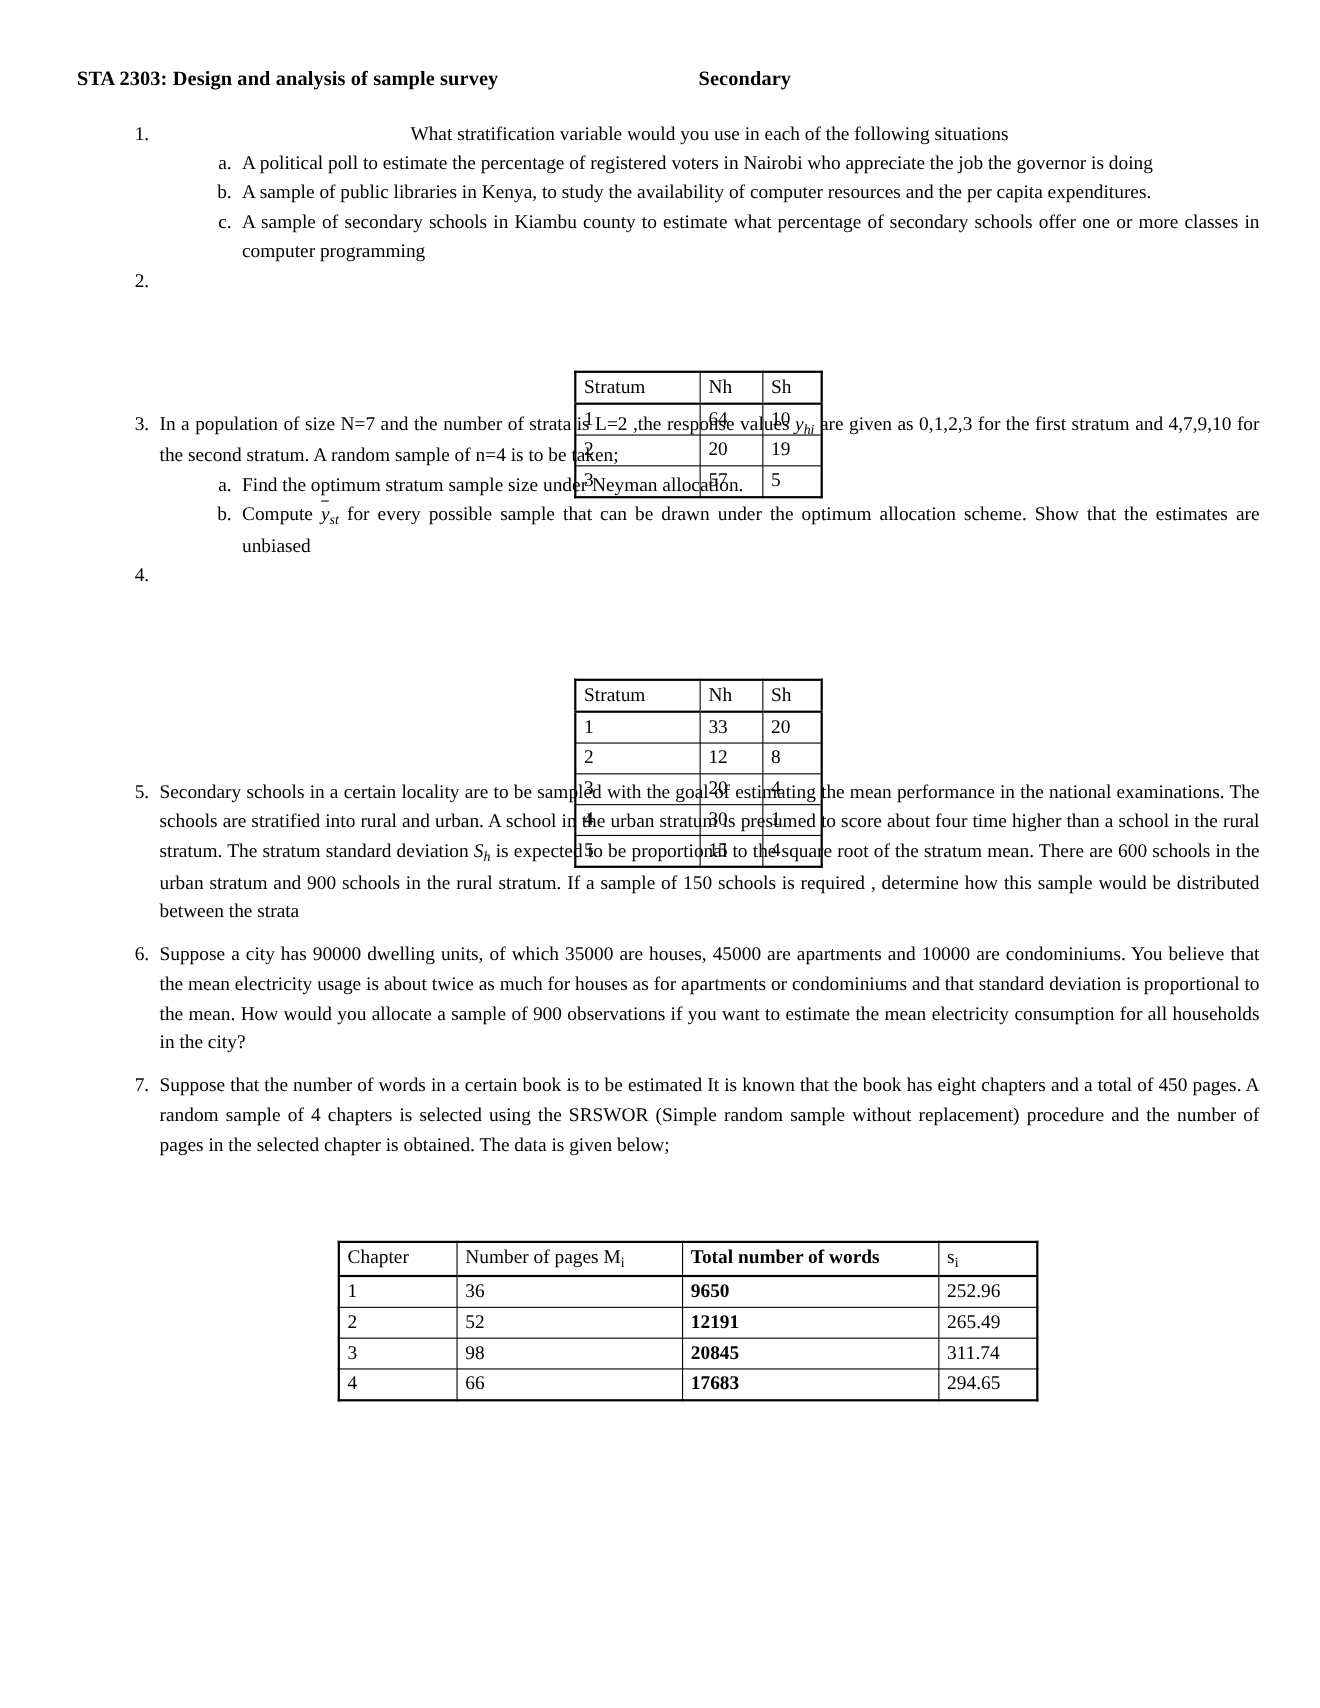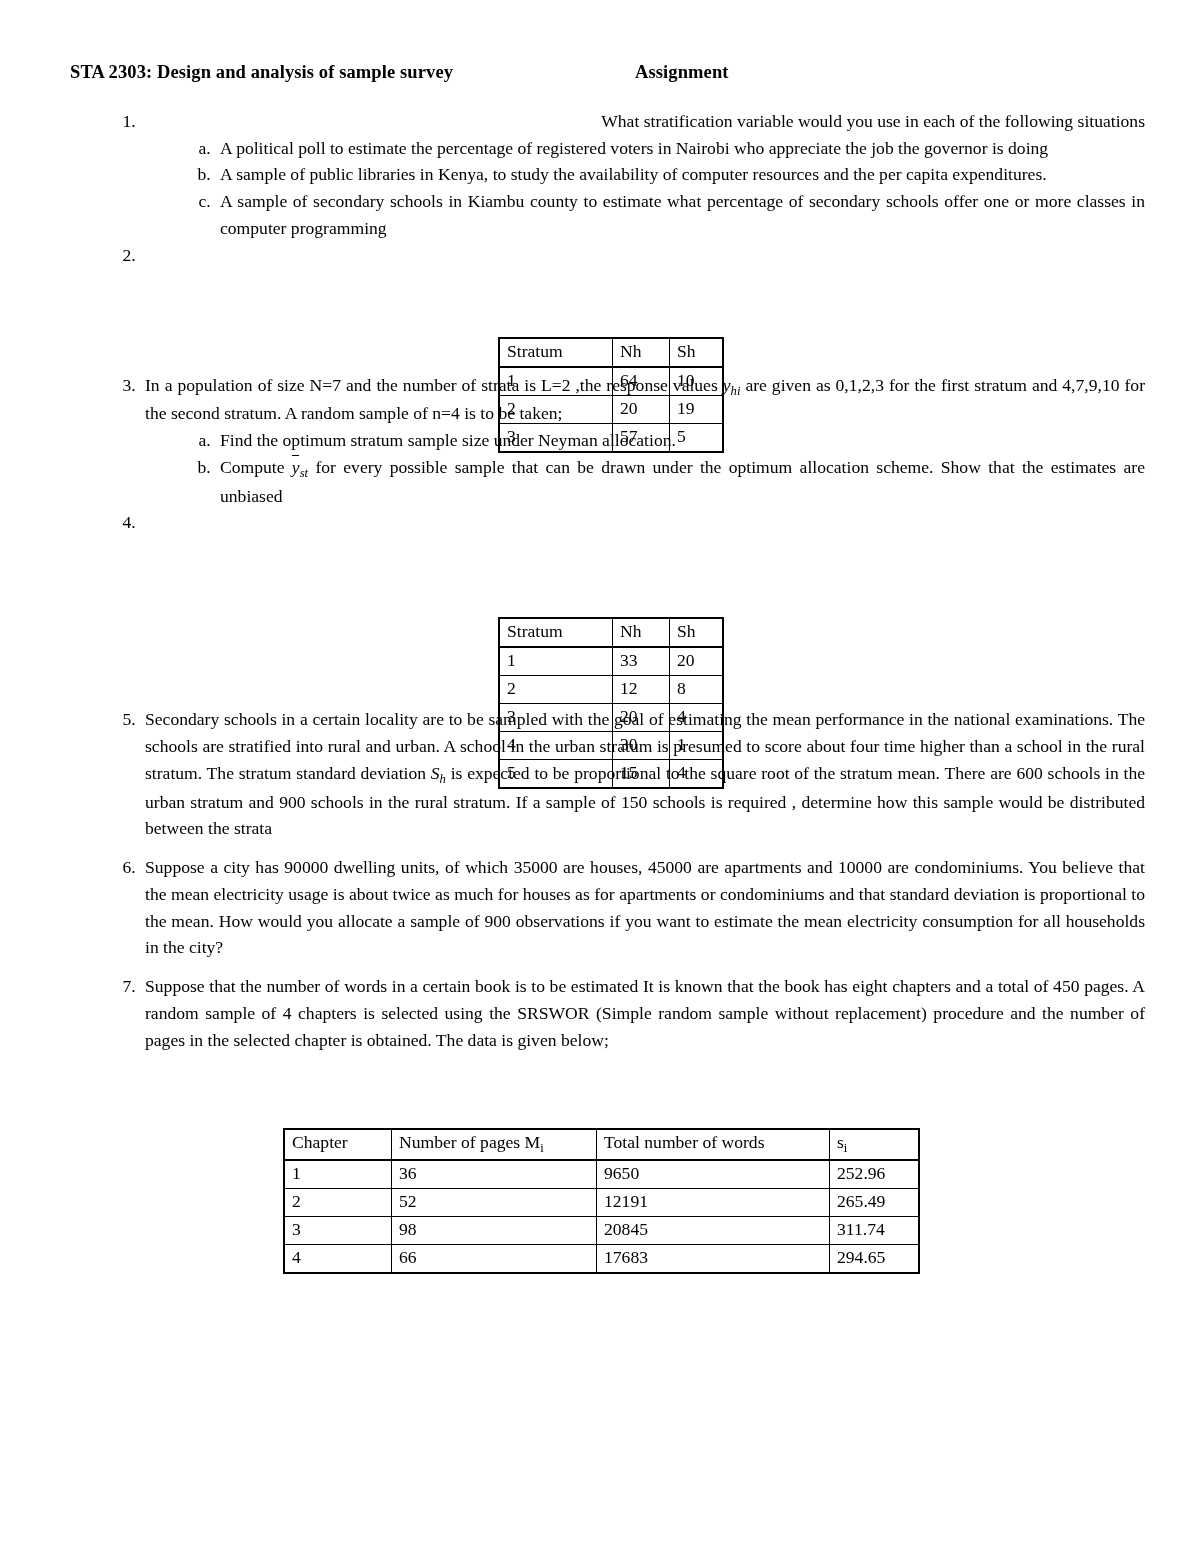--- a/index.html
+++ b/index.html
@@ -73,21 +73,21 @@
   ol.level2 > li {
     padding-left: 5px;
     text-align: justify;
   }
 
   li > p {
     margin: 0;
   }
 
   .justify { text-align: justify; margin-top: 12px; }
-  .nojustify { text-align: right; }
+  .nojustify { text-align: center; }
 
   
   .mi {
     font-family: "Liberation Serif", "DejaVu Serif", serif;
     font-style: italic;
   }
   .msub {
     font-style: italic;
     font-size: 0.72em;
     vertical-align: -0.28em;
@@ -110,20 +110,21 @@
     top: 0.04em;
     border-top: 1.4px solid #000;
   }
 
   
   table.data {
     border-collapse: collapse;
     border: 2px solid #000;
     font-size: 17.6px;
     line-height: 1.25;
+    margin-left: 24px;
   }
   table.data td, table.data th {
     border: 1px solid #000;
     padding: 2px 7px 3px 7px;
     text-align: left;
     font-weight: normal;
     vertical-align: top;
   }
   table.data thead th {
     border-bottom: 2px solid #000;
@@ -147,36 +148,36 @@
   .tbl-wrap-2 td:nth-child(2), .tbl-wrap-2 th:nth-child(2) { width: 42px; }
   .tbl-wrap-2 td:nth-child(3), .tbl-wrap-2 th:nth-child(3) { width: 38px; }
 
   .tbl-wrap-3 {
     position: absolute;
     left: 283px;
     top: 1128px;
   }
   .tbl-wrap-3 td:nth-child(1), .tbl-wrap-3 th:nth-child(1) { width: 92px; }
   .tbl-wrap-3 td:nth-child(2), .tbl-wrap-3 th:nth-child(2) { width: 190px; }
-  .tbl-wrap-3 td:nth-child(3), .tbl-wrap-3 th:nth-child(3) { width: 218px; }
+  .tbl-wrap-3 td:nth-child(3), .tbl-wrap-3 th:nth-child(3) { width: 218px; font-weight: bold; }
   .tbl-wrap-3 td:nth-child(4), .tbl-wrap-3 th:nth-child(4) { width: 74px; }
 
   
   .tbl-space-1 { height: 118px; }
   .tbl-space-2 { height: 185px; }
   .tbl-space-3 { height: 0px; }
 </style>
 </head>
 <body>
 
 <div class="page">
 
   <div class="doc-header">
     <span class="title-left">STA 2303: Design and analysis of sample survey</span>
-    <span class="title-right">Assignment</span>
+    <span class="title-right">Secondary</span>
   </div>
 
   <div class="content">
     <ol class="level1">
 
       <li>
         <p class="nojustify">What stratification variable would you use in each of the following situations</p>
         <ol class="level2">
           <li>A political poll to estimate the percentage of registered voters in Nairobi who appreciate the job the governor is doing</li>
           <li>A sample of public libraries in Kenya, to study the availability of computer resources and the per capita expenditures.</li>

